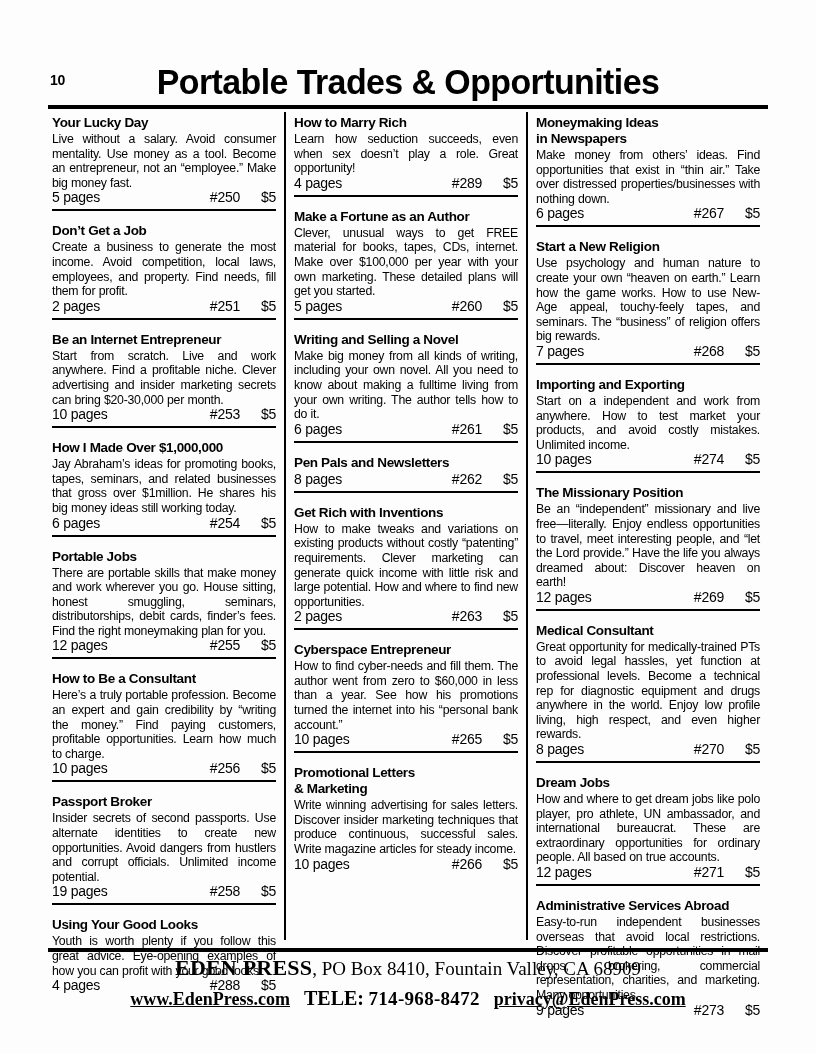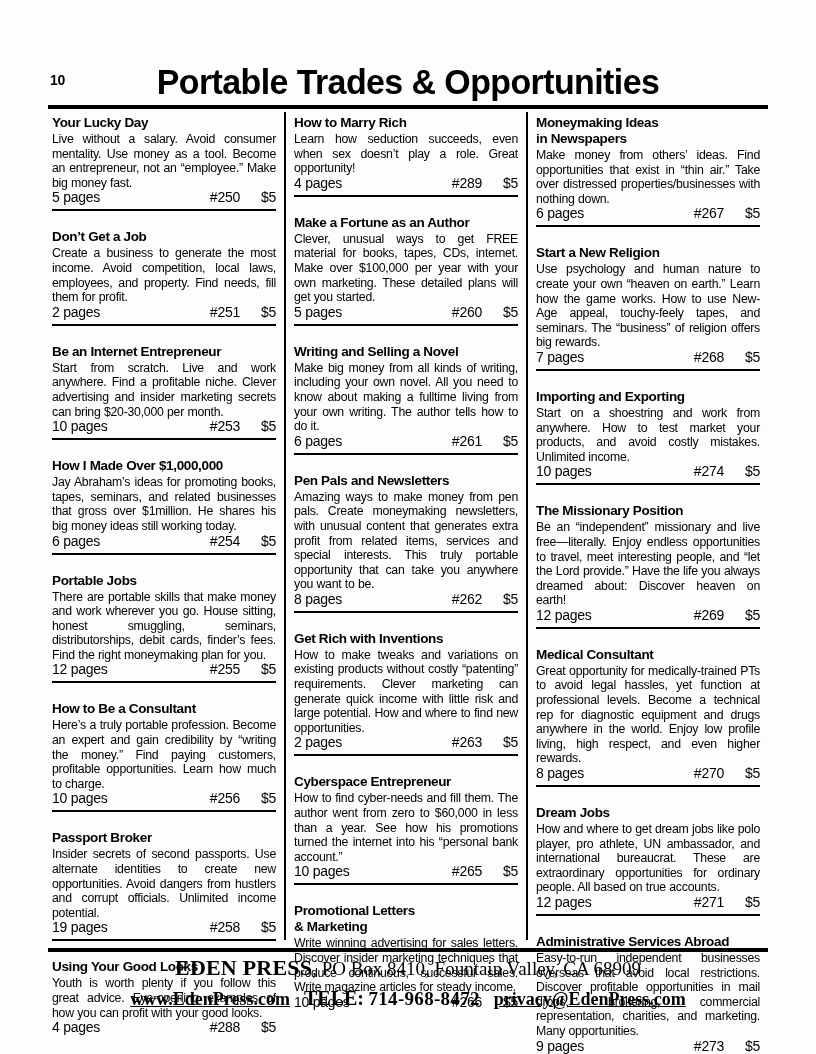--- a/index.html
+++ b/index.html
@@ -88,21 +88,21 @@
   }
 
   
   .entry {
     padding-top: 3px;
     padding-bottom: 2px;
   }
   .entry + .entry {
     border-top: 2px solid #000;
     margin-top: 2px;
-    padding-top: 18px;
+    padding-top: 12px;
   }
   .entry-title {
     font-size: 13.5px;
     font-weight: bold;
     line-height: 16px;
     letter-spacing: -0.35px;
     margin-bottom: 1px;
   }
   .entry-title .ttl-line {
     display: block;
@@ -321,21 +321,20 @@
           <div class="entry-meta">
             <span class="meta-pages">6 pages</span>
             <span class="meta-code">#261</span>
             <span class="meta-price">$5</span>
           </div>
         </div>
         <div class="entry">
           <div class="entry-title">
             <span class="ttl-line">Pen Pals and Newsletters</span>
           </div>
-          <p class="entry-desc">Amazing ways to make money from pen pals. Create moneymaking newsletters, with unusual content that generates extra profit from related items, services and special interests. This truly portable opportunity that can take you anywhere you want to be.</p>
           <div class="entry-meta">
             <span class="meta-pages">8 pages</span>
             <span class="meta-code">#262</span>
             <span class="meta-price">$5</span>
           </div>
         </div>
         <div class="entry">
           <div class="entry-title">
             <span class="ttl-line">Get Rich with Inventions</span>
           </div>
@@ -392,21 +391,21 @@
           <div class="entry-meta">
             <span class="meta-pages">7 pages</span>
             <span class="meta-code">#268</span>
             <span class="meta-price">$5</span>
           </div>
         </div>
         <div class="entry">
           <div class="entry-title">
             <span class="ttl-line">Importing and Exporting</span>
           </div>
-          <p class="entry-desc">Start on a shoestring and work from anywhere. How to test market your products, and avoid costly mistakes. Unlimited income.</p>
+          <p class="entry-desc">Start on a independent and work from anywhere. How to test market your products, and avoid costly mistakes. Unlimited income.</p>
           <div class="entry-meta">
             <span class="meta-pages">10 pages</span>
             <span class="meta-code">#274</span>
             <span class="meta-price">$5</span>
           </div>
         </div>
         <div class="entry">
           <div class="entry-title">
             <span class="ttl-line">The Missionary Position</span>
           </div>

